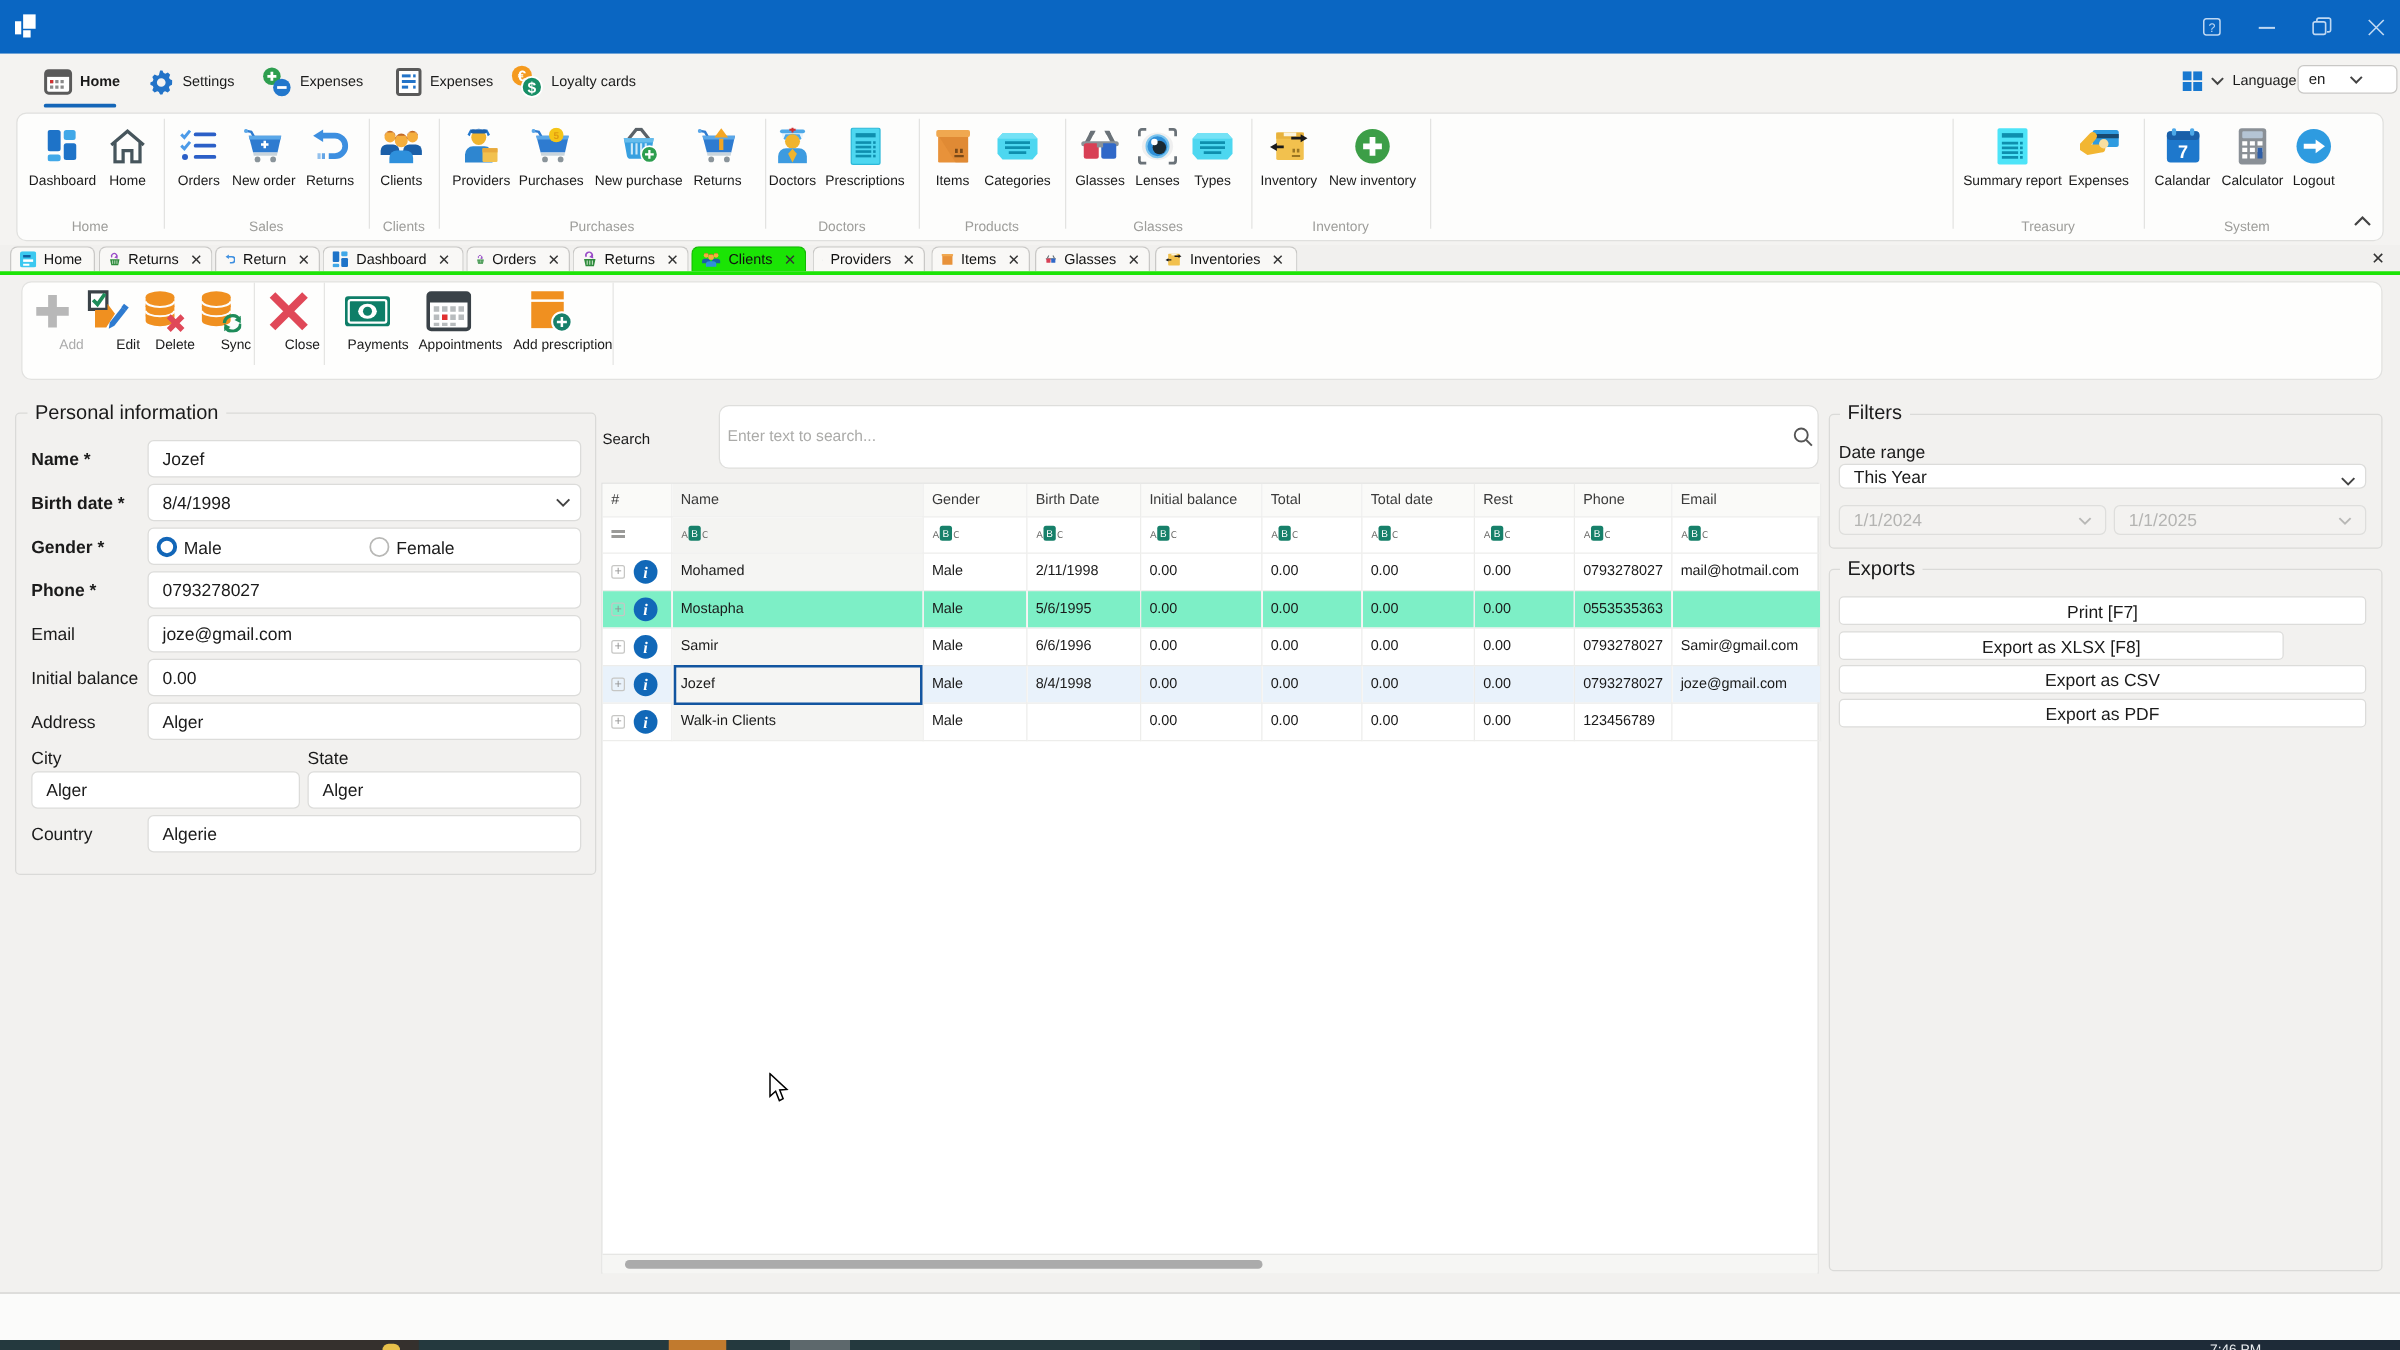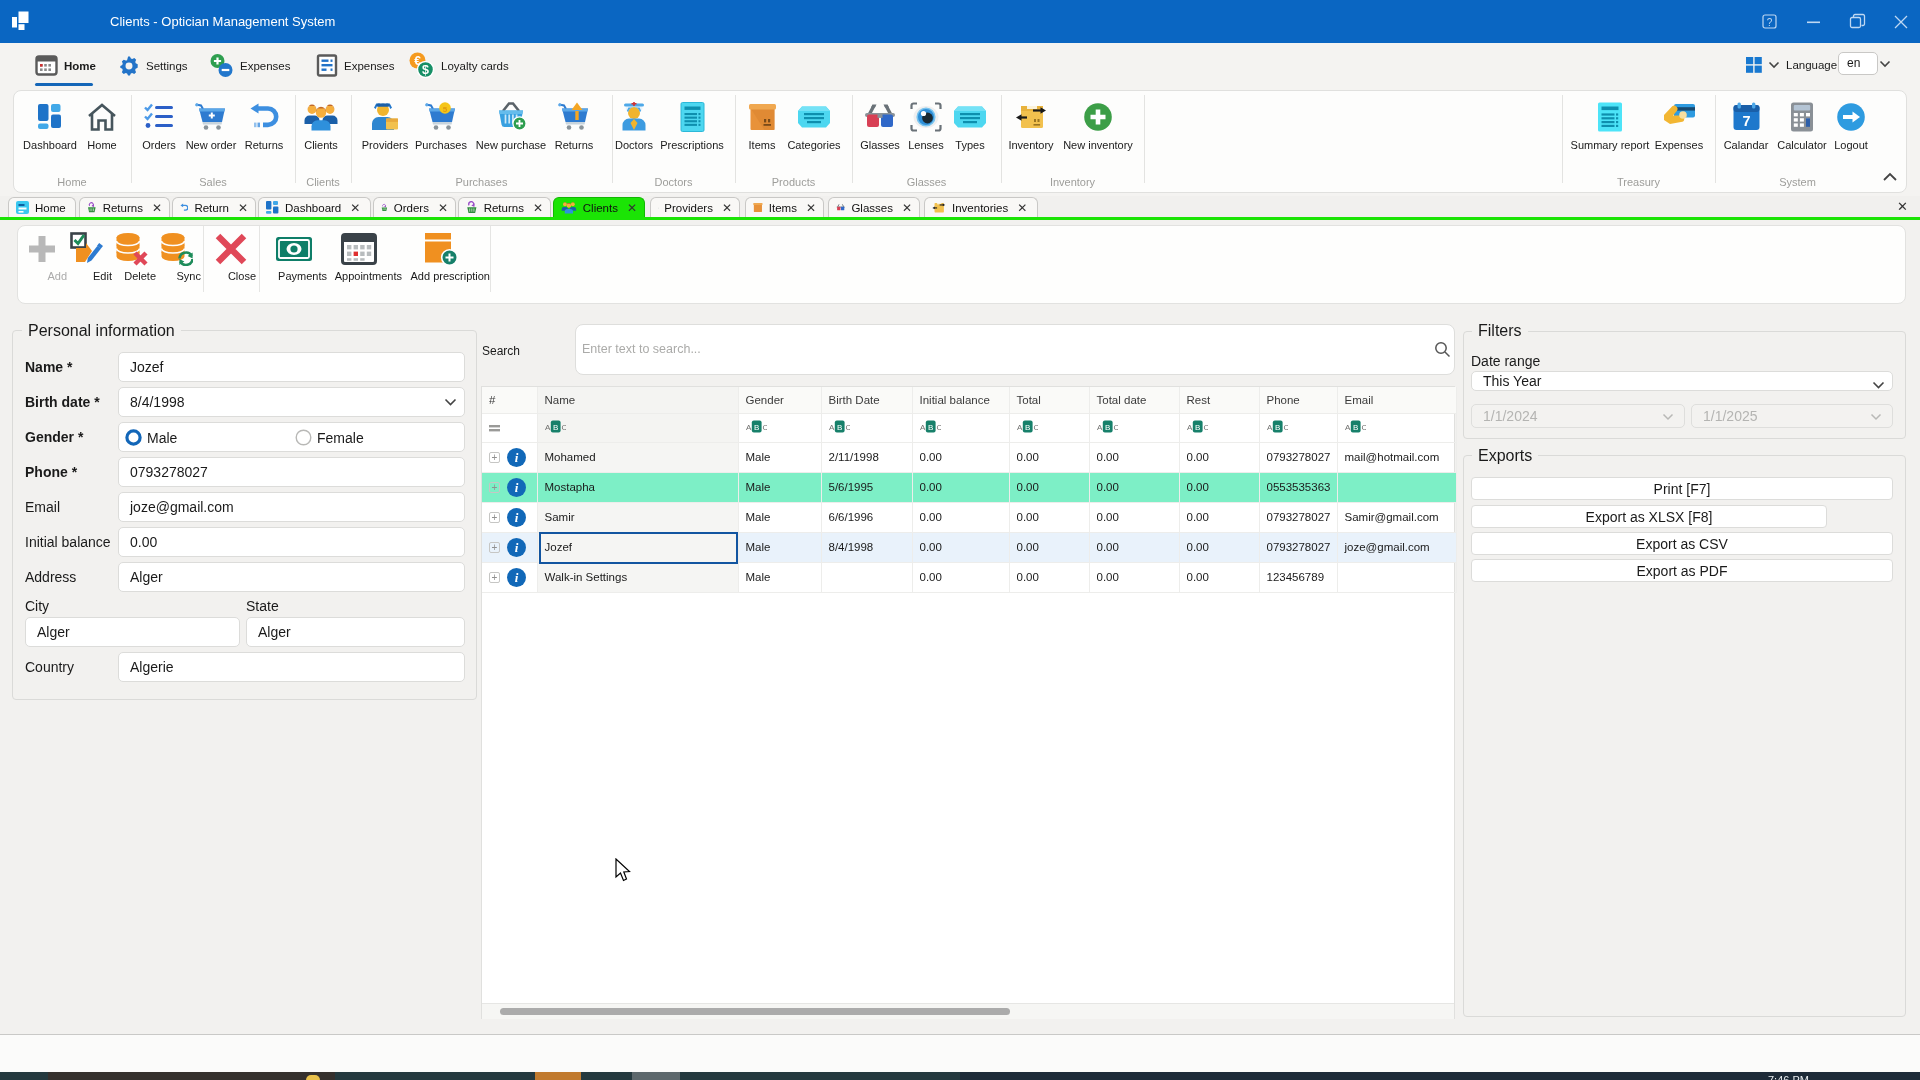--- a/index.html
+++ b/index.html
@@ -64,21 +64,20 @@
 </style>
 </head>
 <body>
 
 <div id="titlebar" class="abs">
   <svg class="abs" style="left:12px;top:11px" width="20" height="21">
     <rect x="0" y="6" width="5" height="10.5" fill="#fff"></rect>
     <rect x="6.5" y="0.5" width="10" height="11.5" fill="#fff"></rect>
     <rect x="6.5" y="13.2" width="6" height="5.8" fill="#fff"></rect>
   </svg>
-  <div id="title-text" class="abs">Clients - Optician Management System</div>
   <svg class="abs" style="left:1762px;top:14px" width="16" height="16" fill="none" stroke="#BFD8F2" stroke-width="1.2">
     <rect x="1" y="1" width="13" height="13" rx="2"></rect>
     <text x="7.5" y="11.5" fill="#BFD8F2" stroke="none" font-size="10" text-anchor="middle" font-family="Liberation Sans">?</text>
   </svg>
   <svg class="abs" style="left:1806px;top:14px" width="16" height="16">
       <rect x="1" y="7.5" width="13" height="1.6" fill="#BFD8F2"></rect>
     </svg>
   <svg class="abs" style="left:1849px;top:13px" width="17" height="17" fill="none" stroke="#BFD8F2" stroke-width="1.3">
     <rect x="1.5" y="4.5" width="10" height="10" rx="1.5"></rect>
     <path d="M4.5 4.5 V3 a1.5 1.5 0 0 1 1.5-1.5 h8 a1.5 1.5 0 0 1 1.5 1.5 v8 a1.5 1.5 0 0 1-1.5 1.5 H12.5"></path>
@@ -144,21 +143,21 @@
   <svg class="abs" style="left:1746px;top:14px" width="16" height="16">
     <rect x="0" y="0" width="7.2" height="7.2" fill="#1878D0"></rect>
       <rect x="8.6" y="0" width="7.2" height="7.2" fill="#1878D0"></rect>
     <rect x="0" y="8.6" width="7.2" height="7.2" fill="#1878D0"></rect>
       <rect x="8.6" y="8.6" width="7.2" height="7.2" fill="#1878D0"></rect>
   </svg>
   <svg class="abs" style="left:1768px;top:18px" width="12" height="8" fill="none" stroke="#444" stroke-width="1.6">
       <path d="M1.5 1.5 L6 6 L10.5 1.5"></path>
     </svg>
   <div class="abs" style="left:1786px;top:0;height:45px;line-height:45px;font-size:11.5px;color:#1a1a1a">Language</div>
-  <div class="abs" style="left:1838px;top:9px;width:40px;height:23px;background:#fff;border:1px solid #C9C8C6;border-radius:5px;font-size:12px;color:#1a1a1a;line-height:21px;padding-left:8px">en</div>
+  <div class="abs" style="left:1838px;top:9px;width:80px;height:23px;background:#fff;border:1px solid #C9C8C6;border-radius:5px;font-size:12px;color:#1a1a1a;line-height:21px;padding-left:8px">en</div>
   <svg class="abs" style="left:1879px;top:17px" width="12" height="8" fill="none" stroke="#444" stroke-width="1.6">
       <path d="M1.5 1.5 L6 6 L10.5 1.5"></path>
     </svg>
 </div>
 
 <div id="ribbon" class="abs">
   <div id="ribbon-panel" class="abs"></div>
   <div class="rib-sep abs" style="left:131px"></div>
   <div class="rib-sep abs" style="left:295px"></div>
   <div class="rib-sep abs" style="left:351px"></div>
@@ -982,21 +981,21 @@
           <td class="ph">0793278027</td>
           <td>joze@gmail.com</td>
     </tr>
     <tr>
       <td>
             <span class="rowicons">
               <span class="plusbox">+</span>
               <span class="infoicon">i</span>
             </span>
           </td>
-      <td style="background:#F5F5F3">Walk-in Settings</td>
+      <td style="background:#F5F5F3">Walk-in Clients</td>
           <td>Male</td>
           <td></td>
           <td>0.00</td>
           <td>0.00</td>
           <td>0.00</td>
           <td>0.00</td>
           <td>123456789</td>
           <td></td>
     </tr>
   </tbody>

